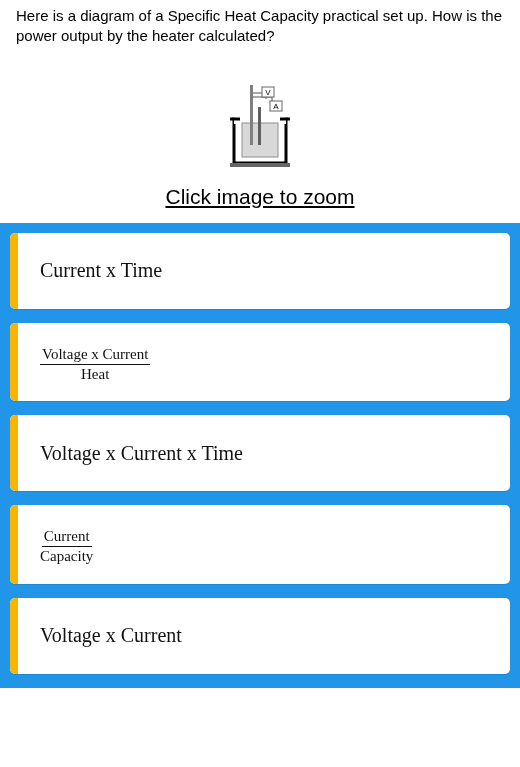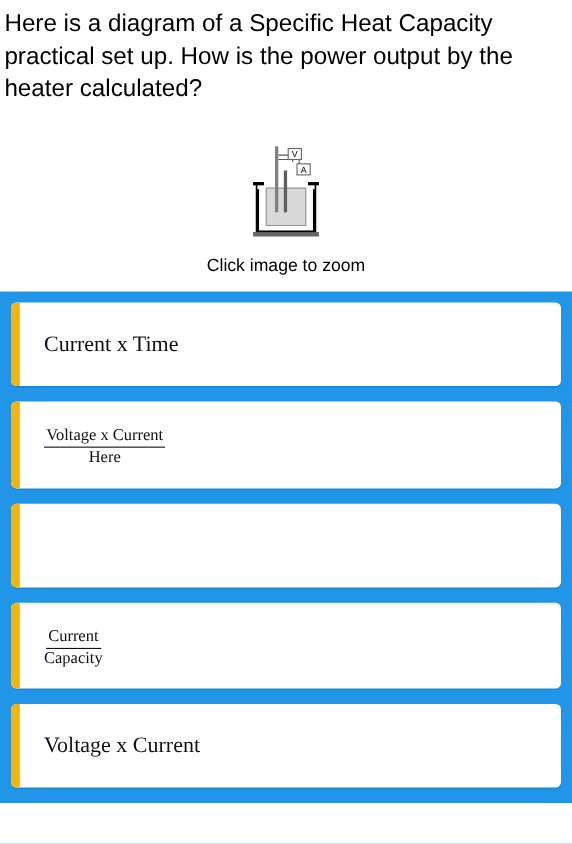--- a/index.html
+++ b/index.html
@@ -1,20 +1,20 @@
 <!DOCTYPE html>
 <html><head>
   <meta charset="utf-8">
   <style>
     * { margin: 0; padding: 0; box-sizing: border-box; }
     body { width: 520px; height: 767px; font-family: Arial, sans-serif; background: #fff; overflow: hidden; }
-    .question { padding: 6px 0 6px 4px; font-size: 22px; line-height: 1.35; color: #000; }
+    .question { padding: 6px 0 6px 16px; font-size: 15px; line-height: 1.35; color: #000; }
     .diagram-area { display: flex; flex-direction: column; align-items: center; margin-top: 30px; margin-bottom: 14px; }
     .diagram { width: 80px; height: 90px; position: relative; margin-bottom: 12px; }
-    .zoom-text { font-size: 16px; color: #000; }
+    .zoom-text { font-size: 21px; color: #000; text-decoration: underline; }
     .answers-panel { background: #2196e8; padding: 10px 10px 14px 10px; }
     .answer { background: #fff; border-radius: 5px; display: flex; align-items: center; min-height: 76px; margin-bottom: 14px; box-shadow: 0 1px 1px rgba(0,0,0,.1); overflow: hidden; cursor: pointer; }
     .answer:last-child { margin-bottom: 0; }
     .answer .bar { width: 8px; align-self: stretch; background: #f7b400; border-radius: 5px 0 0 5px; }
     .answer .label { padding: 18px 22px; font-family: "Times New Roman", Georgia, serif; font-size: 20px; color: #111; }
     .frac { display: inline-flex; flex-direction: column; align-items: center; font-size: 15px; line-height: 1.15; }
     .frac .num { border-bottom: 1px solid #111; padding: 0 2px 1px; }
     .frac .den { padding-top: 1px; }
   </style>
 </head>
@@ -58,27 +58,28 @@
   <div class="answer">
     <div class="bar"></div>
     <div class="label">Current x Time</div>
   </div>
 
   <div class="answer">
     <div class="bar"></div>
     <div class="label">
       <span class="frac">
         <span class="num">Voltage x Current</span>
-        <span class="den">Here</span>
+        <span class="den">Heat</span>
       </span>
     </div>
   </div>
 
   <div class="answer">
     <div class="bar"></div>
+    <div class="label">Voltage x Current x Time</div>
   </div>
 
   <div class="answer">
     <div class="bar"></div>
     <div class="label">
       <span class="frac">
         <span class="num">Current</span>
         <span class="den">Capacity</span>
       </span>
     </div>

